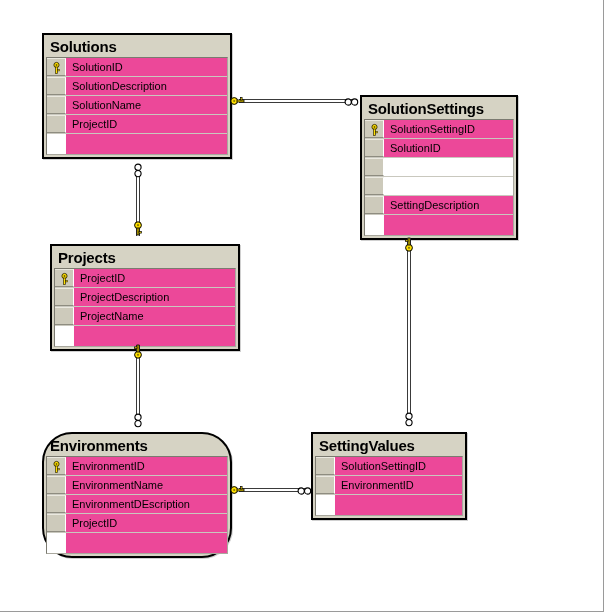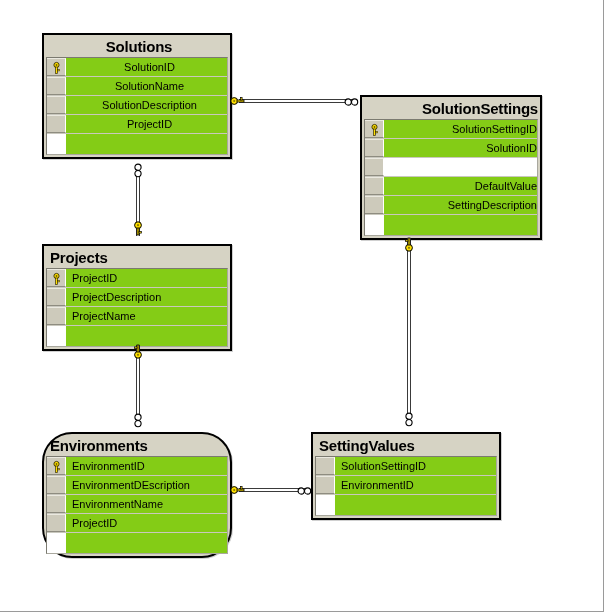--- a/index.html
+++ b/index.html
@@ -71,21 +71,21 @@
     min-width: 19px;
     background: #cdcabb;
     border-right: 1px solid #ffffff;
     border-bottom: 1px solid #8e8c80;
     border-top: 1px solid #ebe9e0;
     box-sizing: border-box;
     position: relative;
   }
   .field-name {
     flex: 1;
-    background: #84cc16;
+    background: #ec4899;
     font-size: 11px;
     color: #000000;
     line-height: 18px;
     padding-left: 6px;
     white-space: nowrap;
     overflow: hidden;
     box-sizing: border-box;
   }
   .field-row.blank { height: 20px; background: #ffffff; }
   .field-row.blank .field-gutter { background: #ffffff; border: none; }
@@ -118,55 +118,55 @@
   }
   .endpoint {
     position: absolute;
   }
   svg { display: block; overflow: visible; }
 </style>
 </head>
 <body>
 
 <div id="canvas">
-    <div class="entity" style="left: 42px; top: 33px; width: 190px; text-align: center;">
+    <div class="entity" style="left: 42px; top: 33px; width: 190px;">
       <div class="entity-title">Solutions</div>
       <div class="entity-body">
         <div class="field-row">
           <div class="field-gutter">
             <span class="key-icon">
               <svg width="9" height="12" viewBox="0 0 9 12">
                 <circle cx="4.5" cy="3" r="2.6" fill="#ffe000" stroke="#3a3000" stroke-width="0.9"></circle>
                 <circle cx="4.5" cy="3" r="0.9" fill="#6b5c00"></circle>
                 <rect x="3.6" y="5" width="1.8" height="6.4" fill="#ffe000" stroke="#3a3000" stroke-width="0.7"></rect>
                 <rect x="5.4" y="7.6" width="2.1" height="1.3" fill="#ffe000" stroke="#3a3000" stroke-width="0.6"></rect>
               </svg>
             </span>
           </div>
           <div class="field-name">SolutionID</div>
         </div>
         <div class="field-row">
           <div class="field-gutter"></div>
+          <div class="field-name">SolutionDescription</div>
+        </div>
+        <div class="field-row">
+          <div class="field-gutter"></div>
           <div class="field-name">SolutionName</div>
         </div>
         <div class="field-row">
           <div class="field-gutter"></div>
-          <div class="field-name">SolutionDescription</div>
-        </div>
-        <div class="field-row">
-          <div class="field-gutter"></div>
           <div class="field-name">ProjectID</div>
         </div>
         <div class="field-row blank">
           <div class="field-gutter"></div>
           <div class="field-name"></div>
         </div>
       </div>
     </div>
-    <div class="entity" style="left: 360px; top: 95px; width: 182px; text-align: right;">
+    <div class="entity" style="left: 360px; top: 95px; width: 158px;">
       <div class="entity-title">SolutionSettings</div>
       <div class="entity-body">
         <div class="field-row">
           <div class="field-gutter">
             <span class="key-icon">
               <svg width="9" height="12" viewBox="0 0 9 12">
                 <circle cx="4.5" cy="3" r="2.6" fill="#ffe000" stroke="#3a3000" stroke-width="0.9"></circle>
                 <circle cx="4.5" cy="3" r="0.9" fill="#6b5c00"></circle>
                 <rect x="3.6" y="5" width="1.8" height="6.4" fill="#ffe000" stroke="#3a3000" stroke-width="0.7"></rect>
                 <rect x="5.4" y="7.6" width="2.1" height="1.3" fill="#ffe000" stroke="#3a3000" stroke-width="0.6"></rect>
@@ -177,33 +177,32 @@
         </div>
         <div class="field-row">
           <div class="field-gutter"></div>
           <div class="field-name">SolutionID</div>
         </div>
         <div class="field-row">
           <div class="field-gutter"></div>
         </div>
         <div class="field-row">
           <div class="field-gutter"></div>
-          <div class="field-name">DefaultValue</div>
         </div>
         <div class="field-row">
           <div class="field-gutter"></div>
           <div class="field-name">SettingDescription</div>
         </div>
         <div class="field-row blank">
           <div class="field-gutter"></div>
           <div class="field-name"></div>
         </div>
       </div>
     </div>
-    <div class="entity" style="left: 42px; top: 244px; width: 190px;">
+    <div class="entity" style="left: 50px; top: 244px; width: 190px;">
       <div class="entity-title">Projects</div>
       <div class="entity-body">
         <div class="field-row">
           <div class="field-gutter">
             <span class="key-icon">
               <svg width="9" height="12" viewBox="0 0 9 12">
                 <circle cx="4.5" cy="3" r="2.6" fill="#ffe000" stroke="#3a3000" stroke-width="0.9"></circle>
                 <circle cx="4.5" cy="3" r="0.9" fill="#6b5c00"></circle>
                 <rect x="3.6" y="5" width="1.8" height="6.4" fill="#ffe000" stroke="#3a3000" stroke-width="0.7"></rect>
                 <rect x="5.4" y="7.6" width="2.1" height="1.3" fill="#ffe000" stroke="#3a3000" stroke-width="0.6"></rect>
@@ -237,37 +236,37 @@
                 <circle cx="4.5" cy="3" r="0.9" fill="#6b5c00"></circle>
                 <rect x="3.6" y="5" width="1.8" height="6.4" fill="#ffe000" stroke="#3a3000" stroke-width="0.7"></rect>
                 <rect x="5.4" y="7.6" width="2.1" height="1.3" fill="#ffe000" stroke="#3a3000" stroke-width="0.6"></rect>
               </svg>
             </span>
           </div>
           <div class="field-name">EnvironmentID</div>
         </div>
         <div class="field-row">
           <div class="field-gutter"></div>
+          <div class="field-name">EnvironmentName</div>
+        </div>
+        <div class="field-row">
+          <div class="field-gutter"></div>
           <div class="field-name">EnvironmentDEscription</div>
         </div>
         <div class="field-row">
           <div class="field-gutter"></div>
-          <div class="field-name">EnvironmentName</div>
-        </div>
-        <div class="field-row">
-          <div class="field-gutter"></div>
           <div class="field-name">ProjectID</div>
         </div>
         <div class="field-row blank">
           <div class="field-gutter"></div>
           <div class="field-name"></div>
         </div>
       </div>
     </div>
-    <div class="entity" style="left: 311px; top: 432px; width: 190px;">
+    <div class="entity" style="left: 311px; top: 432px; width: 156px;">
       <div class="entity-title">SettingValues</div>
       <div class="entity-body">
         <div class="field-row">
           <div class="field-gutter"></div>
           <div class="field-name">SolutionSettingID</div>
         </div>
         <div class="field-row">
           <div class="field-gutter"></div>
           <div class="field-name">EnvironmentID</div>
         </div>

